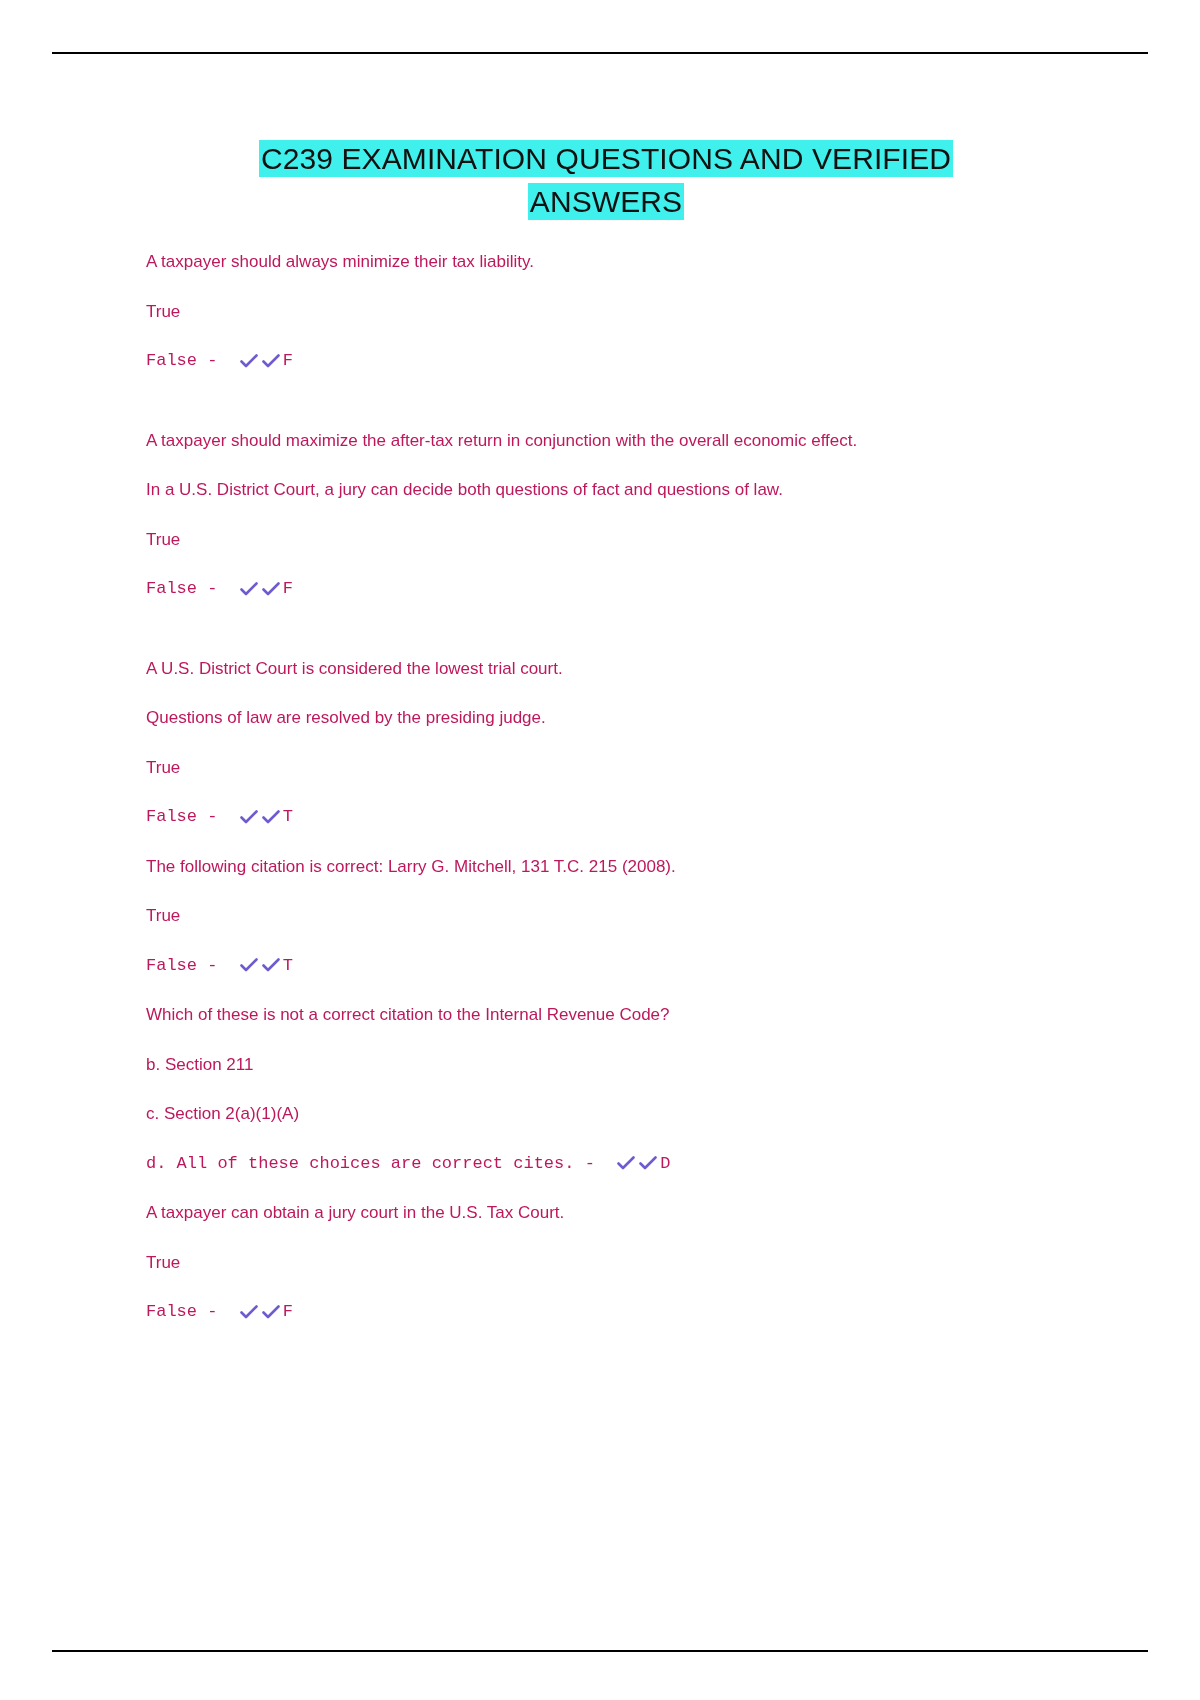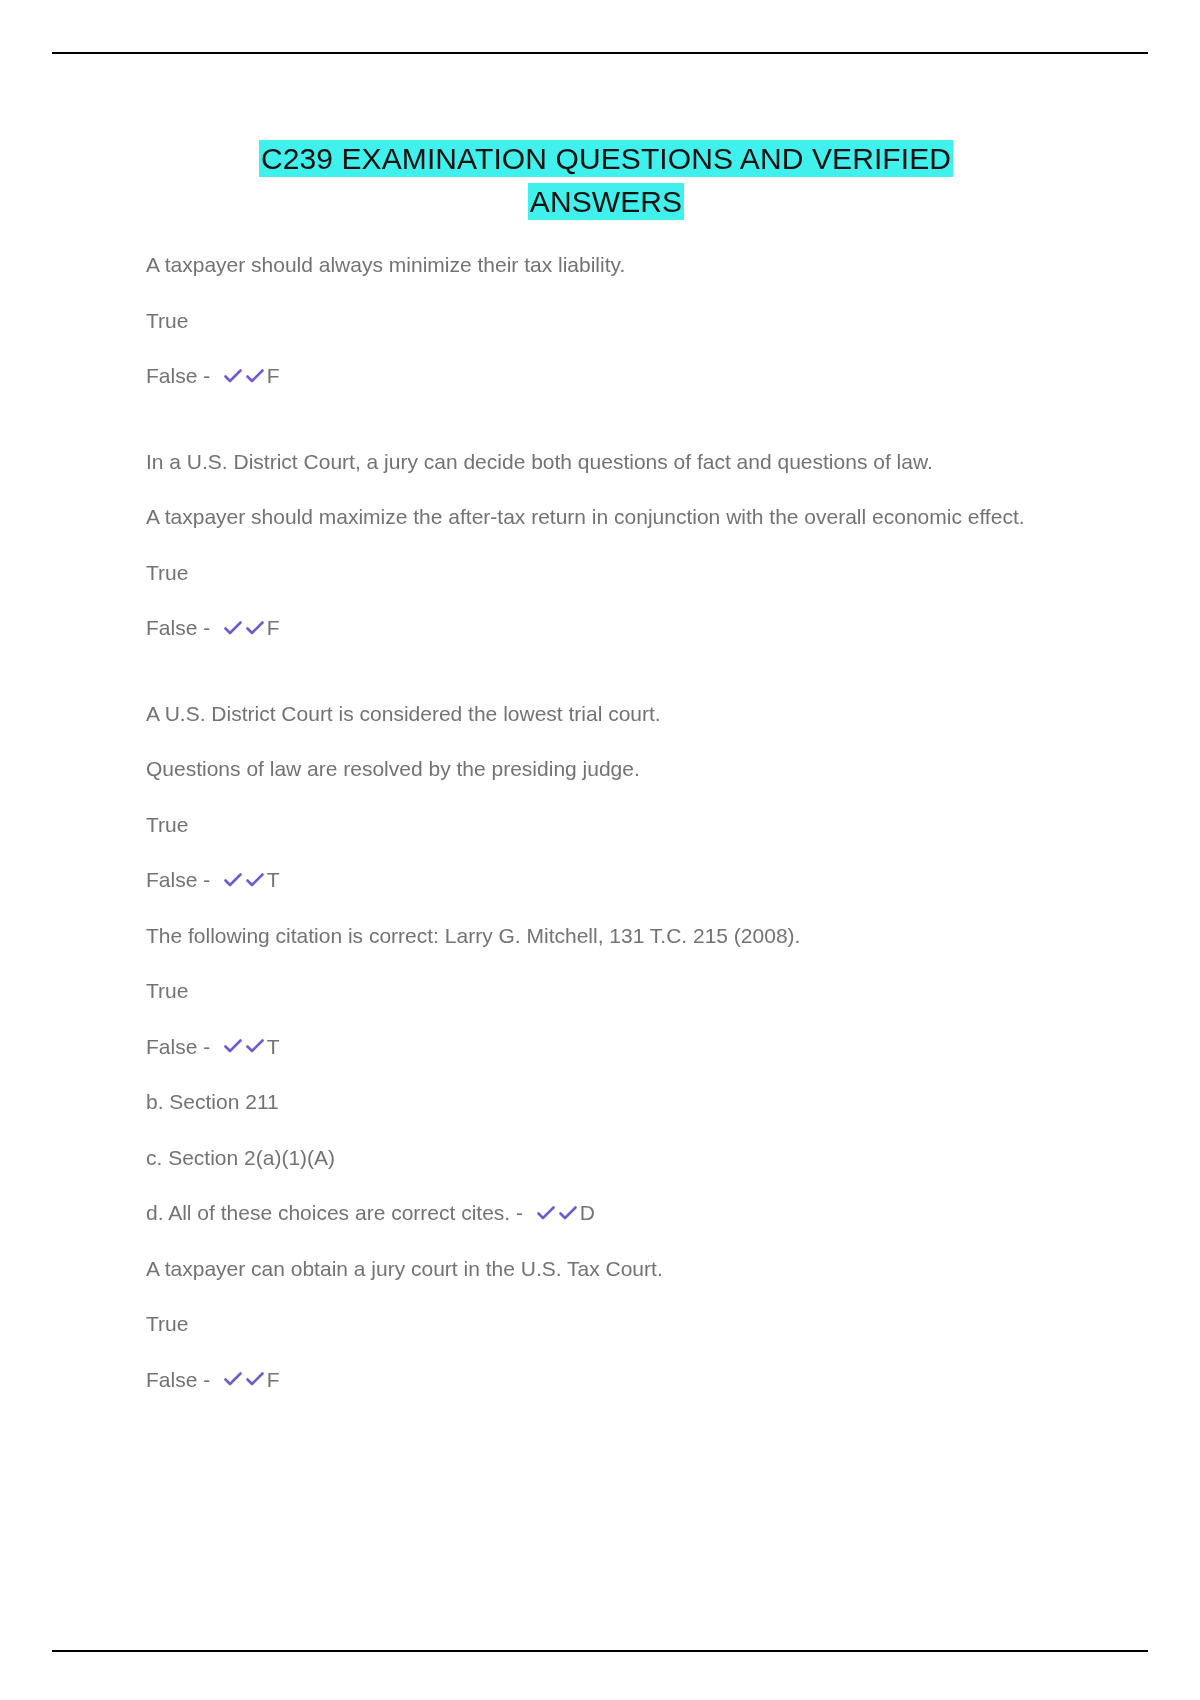--- a/index.html
+++ b/index.html
@@ -54,33 +54,34 @@
     margin: 0 0 26px 0;
     letter-spacing: 0.1px;
   }
   .doc-title .hl {
     background: #3ff0ec;
     padding: 2px 2px;
     box-decoration-break: clone;
     -webkit-box-decoration-break: clone;
   }
   .line {
-    font-size: 21px;
+    font-size: 17px;
     line-height: 1.5;
-    color: #737373;
+    color: #be185d;
     margin: 0 0 24px 0;
     white-space: pre-wrap;
   }
   .gap-big {
     height: 30px;
   }
   .answer-row {
     display: flex;
     align-items: center;
     gap: 0;
+    font-family: Liberation Mono, monospace;
   }
   .answer-row .lead {
     white-space: pre;
   }
   .check {
     display: inline-block;
     width: 22px;
     height: 16px;
     position: relative;
     flex: 0 0 auto;
@@ -119,22 +120,22 @@
         <span class="check"><svg width="18" height="16" viewBox="0 0 18 16">
               <path d="M1.5 8.5 L6 13 L16.5 2.5" fill="none" stroke="#6f5bd0" stroke-width="2.6" stroke-linecap="round" stroke-linejoin="round"></path>
             </svg></span>
         <span class="ans-letter">F</span>
       </p>
     </div>
 
     <div class="gap-big"></div>
 
     <div>
+      <p class="line">A taxpayer should maximize the after-tax return in conjunction with the overall economic effect.</p>
       <p class="line">In a U.S. District Court, a jury can decide both questions of fact and questions of law.</p>
-      <p class="line">A taxpayer should maximize the after-tax return in conjunction with the overall economic effect.</p>
       <p class="line">True</p>
       <p class="line answer-row">
         <span class="lead">False -  </span>
         <span class="check"><svg width="18" height="16" viewBox="0 0 18 16">
               <path d="M1.5 8.5 L6 13 L16.5 2.5" fill="none" stroke="#6f5bd0" stroke-width="2.6" stroke-linecap="round" stroke-linejoin="round"></path>
             </svg></span>
         <span class="check"><svg width="18" height="16" viewBox="0 0 18 16">
               <path d="M1.5 8.5 L6 13 L16.5 2.5" fill="none" stroke="#6f5bd0" stroke-width="2.6" stroke-linecap="round" stroke-linejoin="round"></path>
             </svg></span>
         <span class="ans-letter">F</span>
@@ -168,20 +169,21 @@
               <path d="M1.5 8.5 L6 13 L16.5 2.5" fill="none" stroke="#6f5bd0" stroke-width="2.6" stroke-linecap="round" stroke-linejoin="round"></path>
             </svg></span>
         <span class="check"><svg width="18" height="16" viewBox="0 0 18 16">
               <path d="M1.5 8.5 L6 13 L16.5 2.5" fill="none" stroke="#6f5bd0" stroke-width="2.6" stroke-linecap="round" stroke-linejoin="round"></path>
             </svg></span>
         <span class="ans-letter">T</span>
       </p>
     </div>
 
     <div>
+      <p class="line">Which of these is not a correct citation to the Internal Revenue Code?</p>
       <p class="line">b. Section 211</p>
       <p class="line">c. Section 2(a)(1)(A)</p>
       <p class="line answer-row">
         <span class="lead">d. All of these choices are correct cites. -  </span>
         <span class="check"><svg width="18" height="16" viewBox="0 0 18 16">
               <path d="M1.5 8.5 L6 13 L16.5 2.5" fill="none" stroke="#6f5bd0" stroke-width="2.6" stroke-linecap="round" stroke-linejoin="round"></path>
             </svg></span>
         <span class="check"><svg width="18" height="16" viewBox="0 0 18 16">
               <path d="M1.5 8.5 L6 13 L16.5 2.5" fill="none" stroke="#6f5bd0" stroke-width="2.6" stroke-linecap="round" stroke-linejoin="round"></path>
             </svg></span>

